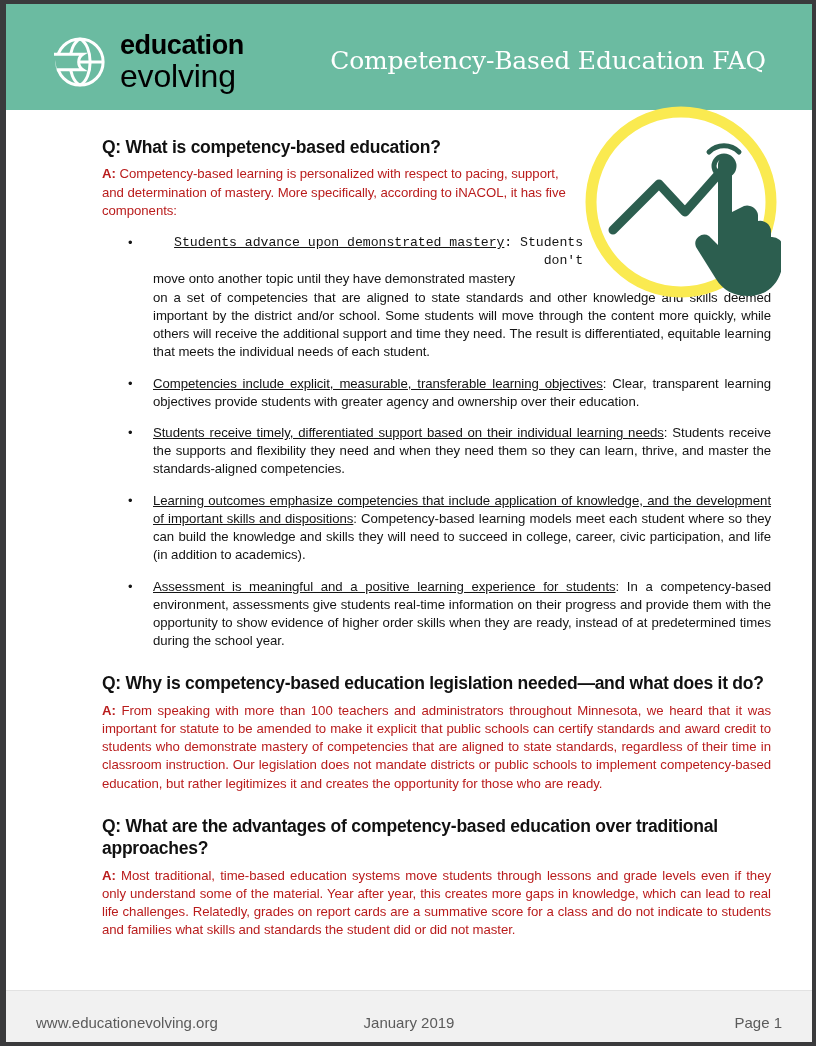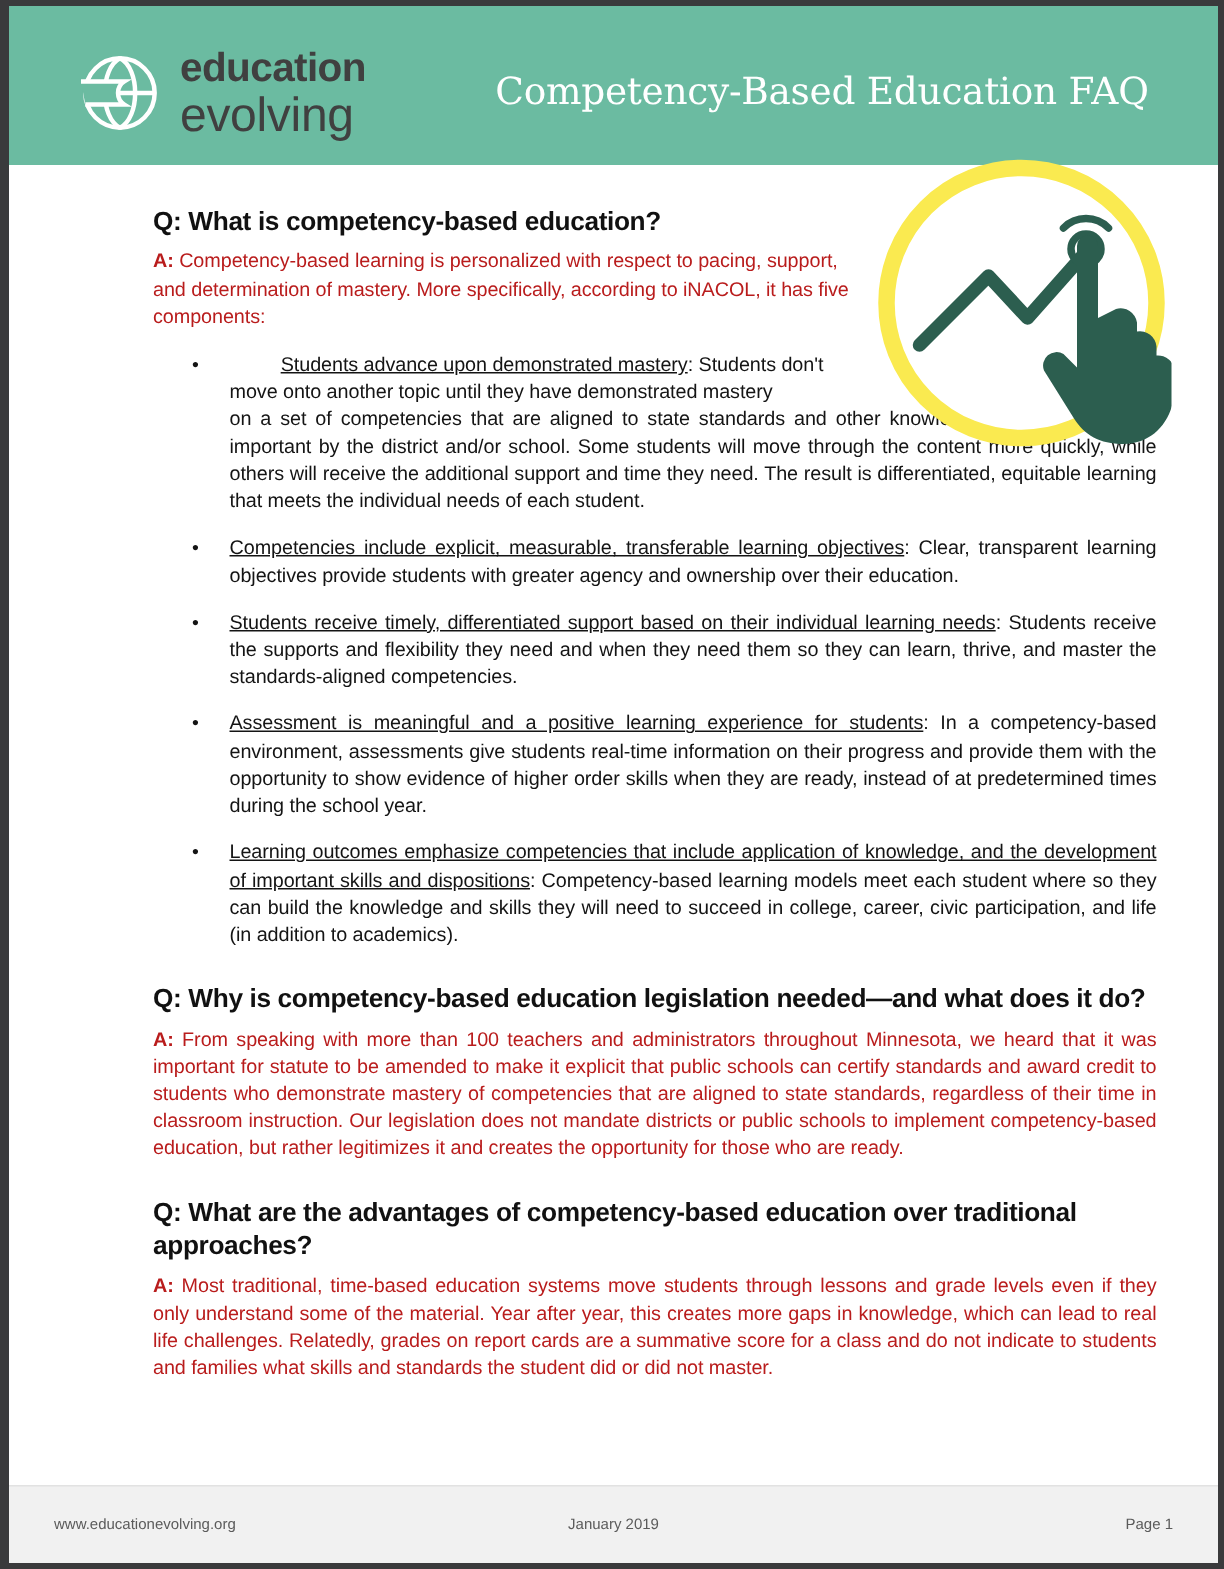--- a/index.html
+++ b/index.html
@@ -34,21 +34,21 @@
   .logo-wrap {
     position: absolute;
     left: 45px;
     top: 28px;
     display: flex;
     align-items: center;
   }
   .logo-mark { width: 58px; height: 52px; flex: 0 0 auto; }
   .logo-text {
     margin-left: 11px;
-    color: #404040;
+    color: #000000;
     line-height: 1;
   }
   .logo-line1 {
     font-size: 27px;
     font-weight: bold;
     letter-spacing: -0.4px;
     display: block;
   }
   .logo-line2 {
     font-size: 32px;
@@ -132,36 +132,36 @@
   ul.components > li:last-child { margin-bottom: 0; }
   ul.components > li::before {
     content: "•";
     position: absolute;
     left: 26px;
     top: 0;
     font-size: 13px;
     color: #141414;
   }
   .lead { text-decoration: underline; }
-  li.first-bullet .line-a { display: block; width: 430px; text-align: center; }
+  li.first-bullet .line-a { display: block; width: 430px; text-align: right; font-family: Liberation Mono, monospace; }
   li.first-bullet .line-b { display: block; width: 470px; text-align: left; }
   li.first-bullet .line-c { display: block; text-align: justify; }
 
   
   .footer {
     position: absolute;
     left: 0; right: 0; bottom: 0;
     height: 52px;
     background: #f1f1f1;
     border-top: 1px solid #e2e2e2;
     display: flex;
-    align-items: center;
-    padding: 0 30px;
+    align-items: flex-end;
+    padding: 11px 30px;
     box-sizing: border-box;
-    font-size: 10px;
+    font-size: 15px;
     color: #5b5b5b;
     z-index: 2;
   }
   .footer .f-left { flex: 1; text-align: left; }
   .footer .f-center { flex: 1; text-align: center; }
   .footer .f-right { flex: 1; text-align: right; }
 </style>
 </head>
 <body>
 
@@ -223,22 +223,22 @@
       <p class="answer intro"><span class="a-label">A:</span><span> Competency-based learning is personalized with respect to pacing, support, and determination of mastery. More specifically, according to iNACOL, it has five components:</span></p>
 
       <ul class="components">
         <li class="first-bullet">
           <span class="line-a"><span class="lead">Students advance upon demonstrated mastery</span><span>: Students don't</span></span>
           <span class="line-b">move onto another topic until they have demonstrated mastery</span>
           <span class="line-c">on a set of competencies that are aligned to state standards and other knowledge and skills deemed important by the district and/or school. Some students will move through the content more quickly, while others will receive the additional support and time they need. The result is differentiated, equitable learning that meets the individual needs of each student.</span>
         </li>
         <li><span class="lead">Competencies include explicit, measurable, transferable learning objectives</span><span>: Clear, transparent learning objectives provide students with greater agency and ownership over their education.</span></li>
         <li><span class="lead">Students receive timely, differentiated support based on their individual learning needs</span><span>: Students receive the supports and flexibility they need and when they need them so they can learn, thrive, and master the standards-aligned competencies.</span></li>
+        <li><span class="lead">Learning outcomes emphasize competencies that include application of knowledge, and the development of important skills and dispositions</span><span>: Competency-based learning models meet each student where so they can build the knowledge and skills they will need to succeed in college, career, civic participation, and life (in addition to academics).</span></li>
         <li><span class="lead">Assessment is meaningful and a positive learning experience for students</span><span>: In a competency-based environment, assessments give students real-time information on their progress and provide them with the opportunity to show evidence of higher order skills when they are ready, instead of at predetermined times during the school year.</span></li>
-        <li><span class="lead">Learning outcomes emphasize competencies that include application of knowledge, and the development of important skills and dispositions</span><span>: Competency-based learning models meet each student where so they can build the knowledge and skills they will need to succeed in college, career, civic participation, and life (in addition to academics).</span></li>
       </ul>
     </div>
 
     <div class="qa-block">
       <h2 class="question q2">Q: Why is competency-based education legislation needed—and what does it do?</h2>
       <p class="answer"><span class="a-label">A:</span><span> From speaking with more than 100 teachers and administrators throughout Minnesota, we heard that it was important for statute to be amended to make it explicit that public schools can certify standards and award credit to students who demonstrate mastery of competencies that are aligned to state standards, regardless of their time in classroom instruction. Our legislation does not mandate districts or public schools to implement competency-based education, but rather legitimizes it and creates the opportunity for those who are ready.</span></p>
     </div>
 
     <div class="qa-block">
       <h2 class="question q3">Q: What are the advantages of competency-based education over traditional approaches?</h2>

